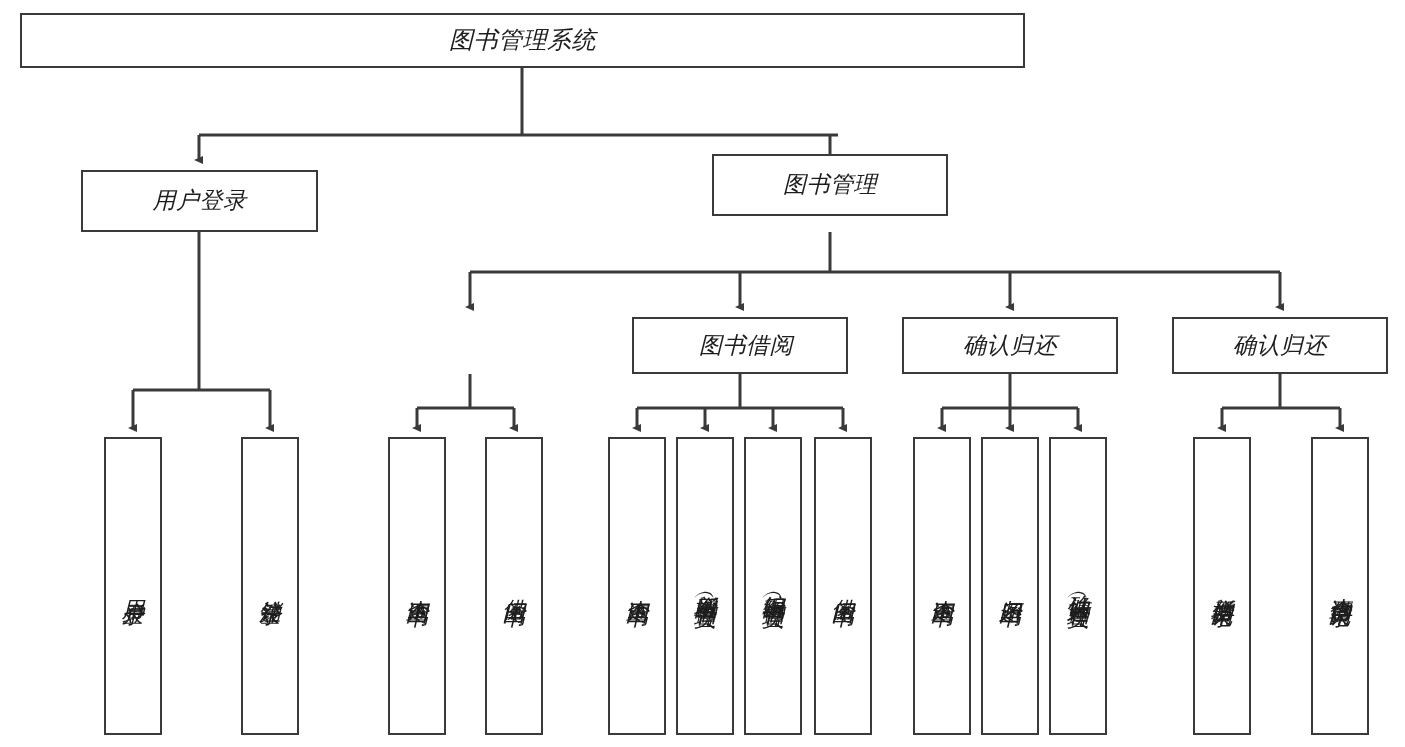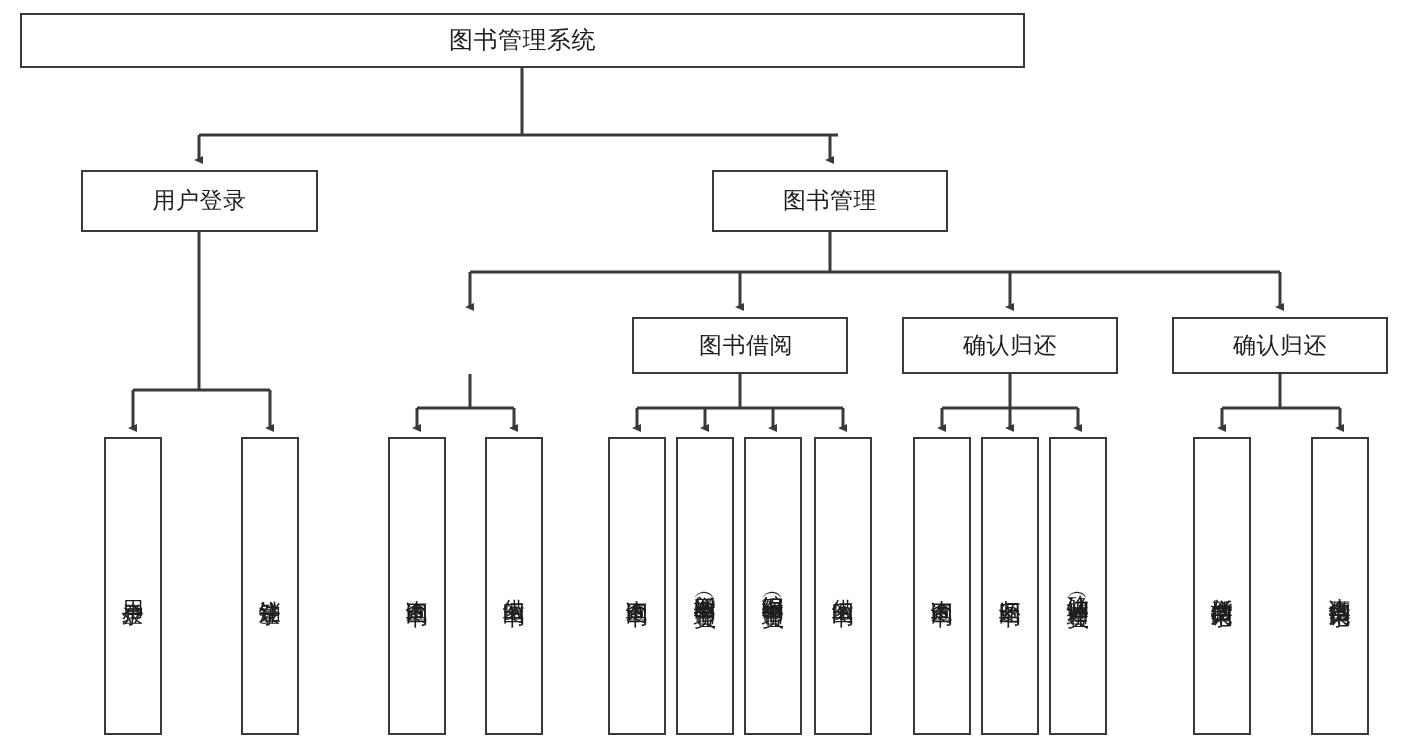--- a/index.html
+++ b/index.html
@@ -10,20 +10,21 @@
   }
   body {
     font-family: "DejaVu Sans", "Liberation Sans", sans-serif;
   }
   #diagram-canvas {
     position: relative;
     width: 1405px;
     height: 747px;
     background: #ffffff;
     overflow: hidden;
+    font-style: italic;
   }
   #edge-layer {
     position: absolute;
     left: 0;
     top: 0;
     width: 1405px;
     height: 747px;
     pointer-events: none;
   }
   .node {
@@ -133,21 +134,21 @@
   </svg>
 
   <div class="node horiz root" style="left:20px; top:13px; width:1005px; height:55px;">
     <span class="label">图书管理系统</span>
   </div>
 
   <div class="node horiz" style="left:81px; top:170px; width:237px; height:62px;">
     <span class="label">用户登录</span>
   </div>
 
-  <div class="node horiz" style="left:712px; top:170px; width:236px; height:62px;">
+  <div class="node horiz" style="left:712px; top:154px; width:236px; height:62px;">
     <span class="label">图书管理</span>
   </div>
 
 
   <div class="node horiz" style="left:632px; top:317px; width:216px; height:57px;padding-left:12px;">
     <span class="label">图书借阅</span>
   </div>
 
   <div class="node horiz" style="left:902px; top:317px; width:216px; height:57px;">
     <span class="label">确认归还</span>

